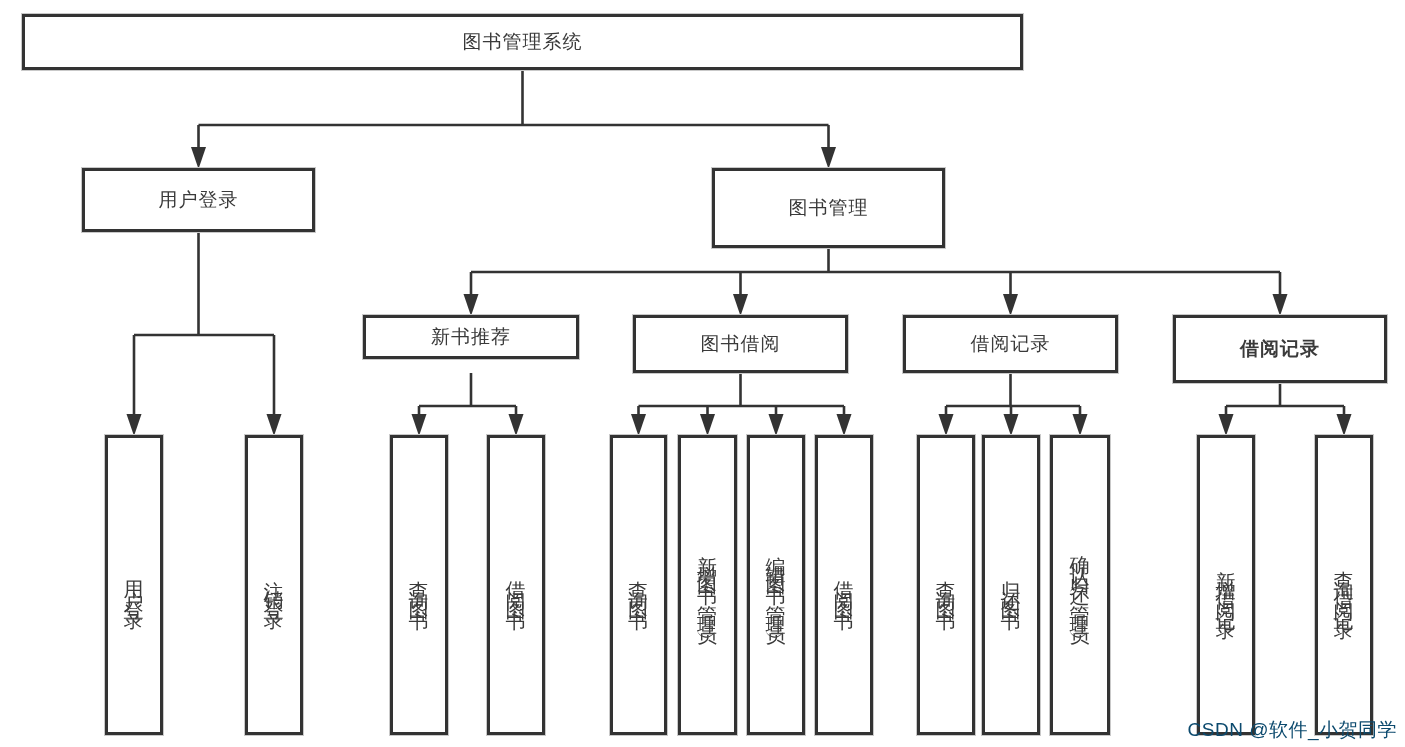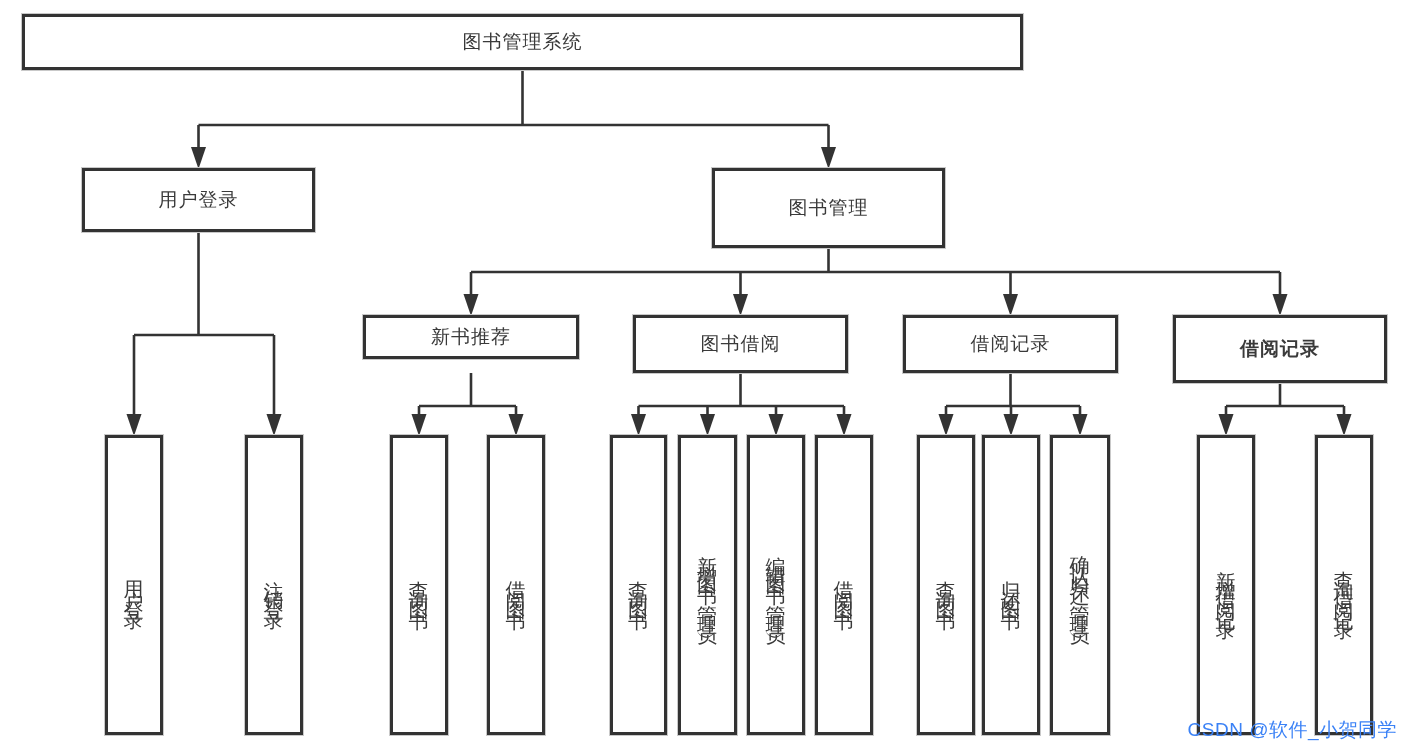--- a/index.html
+++ b/index.html
@@ -46,21 +46,21 @@
     writing-mode: vertical-rl;
     text-orientation: mixed;
     letter-spacing: 10px;
     line-height: 1;
   }
   .watermark {
     position: absolute;
     right: 8px;
     bottom: 4px;
     font-size: 19px;
-    color: #3b82f6;
+    color: #0c4a6e;
     letter-spacing: 0.5px;
     z-index: 3;
     white-space: nowrap;
   }
 </style>
 </head>
 <body>
 
 <div id="canvas">
   <svg id="wires" viewBox="0 0 1405 747" xmlns="http://www.w3.org/2000/svg">

